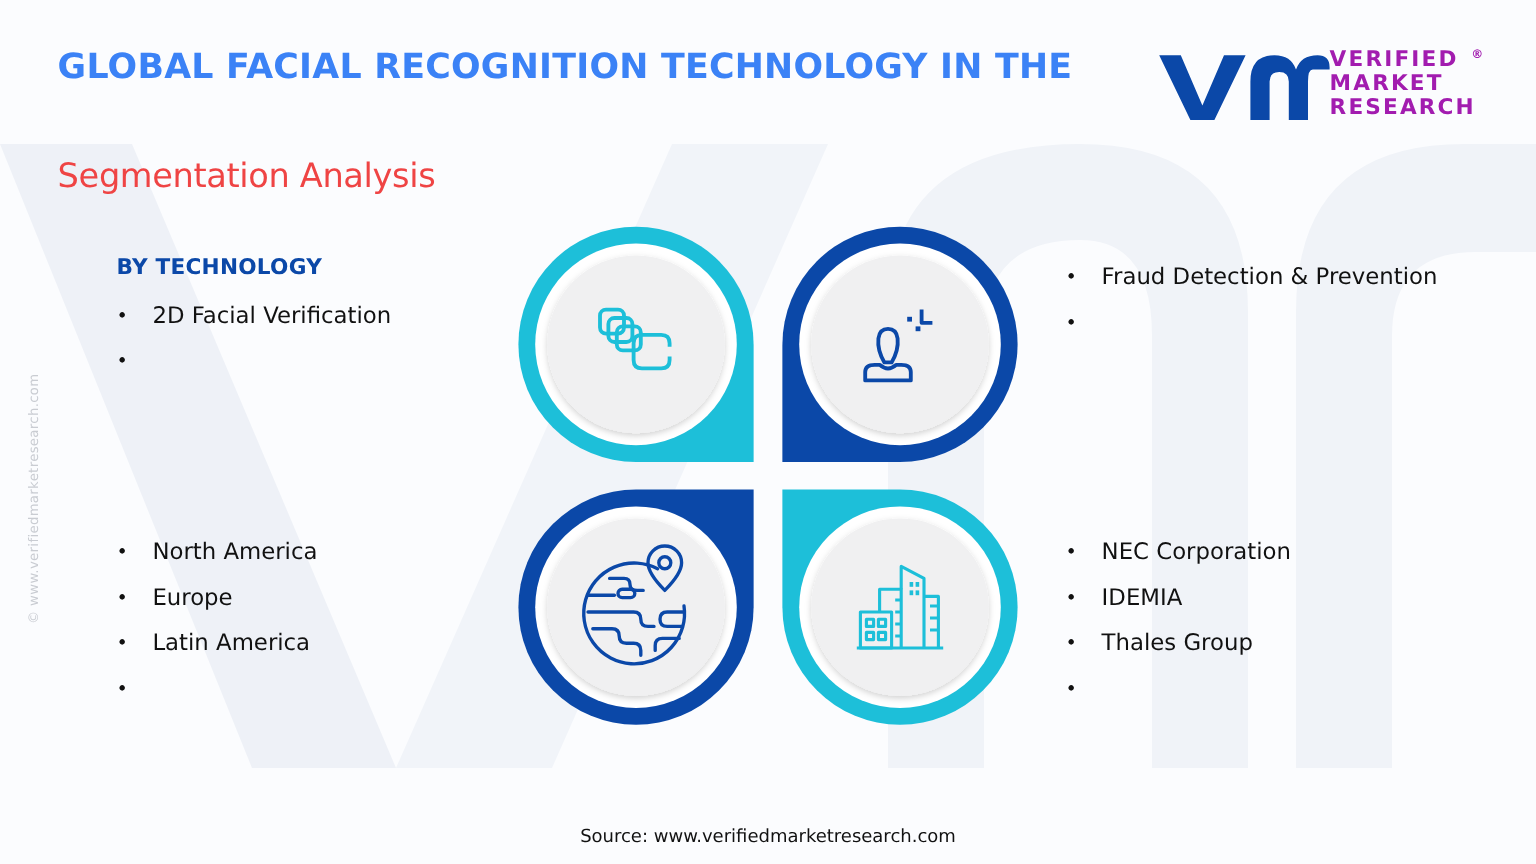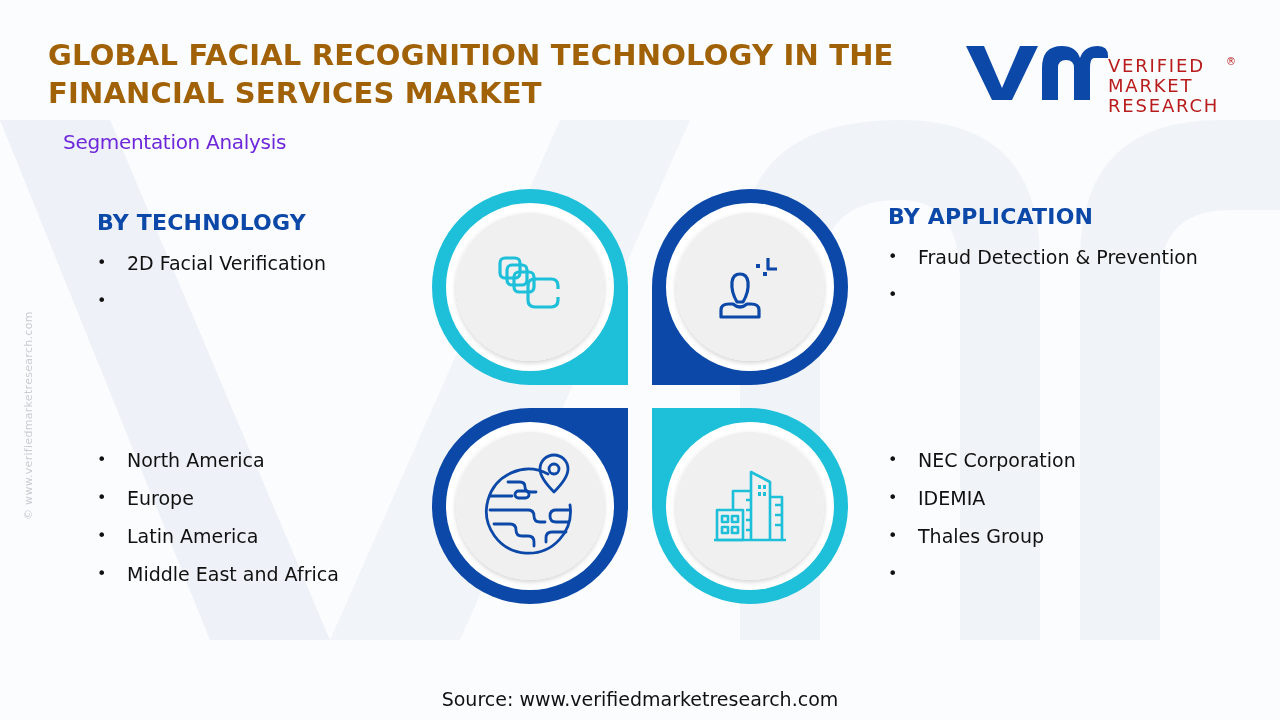--- a/index.html
+++ b/index.html
@@ -1,49 +1,48 @@
 <!DOCTYPE html>
 <html><head>
 <meta charset="utf-8">
 <style>
   html, body { margin:0; padding:0; }
   body { width:1280px; height:720px; position:relative; overflow:hidden; background:#fbfcfe; font-family:"DejaVu Sans", "Liberation Sans", sans-serif; }
   .bg-watermark { position:absolute; left:0; top:0; width:1280px; height:720px; z-index:0; }
-  .title { position:absolute; left:48px; top:36px; margin:0; font-size:29px; line-height:38px; font-weight:bold; color:#a16207; letter-spacing:0.2px; z-index:2; width:900px; }
-  .subtitle { position:absolute; left:48px; top:130px; font-size:20px; color:#6d28d9; z-index:2; letter-spacing:-0.3px;margin-left:15px; }
+  .title { position:absolute; left:48px; top:36px; margin:0; font-size:29px; line-height:38px; font-weight:bold; color:#3b82f6; letter-spacing:0.2px; z-index:2; width:900px; }
+  .subtitle { position:absolute; left:48px; top:130px; font-size:28px; color:#ef4444; z-index:2; letter-spacing:-0.3px; }
   .logo { position:absolute; left:962px; top:38px; width:270px; height:66px; z-index:2; }
-  .logo-text { position:absolute; left:1108px; top:56px; font-size:18px; line-height:20px; color:#b91c1c; font-weight:normal; letter-spacing:1.8px; z-index:2; }
+  .logo-text { position:absolute; left:1108px; top:40px; font-size:18px; line-height:20px; color:#a21caf; font-weight:bold; letter-spacing:1.8px; z-index:2; }
   .logo-text .reg { position:absolute; left:118px; top:-4px; font-size:10px; letter-spacing:0; }
   .section { position:absolute; z-index:2; }
-  .section h2 { margin:0; font-size:22px; line-height:26px; font-weight:bold; color:#0b48a8; letter-spacing:0.2px; }
+  .section h2 { margin:0; font-size:18px; line-height:26px; font-weight:bold; color:#0b48a8; letter-spacing:0.2px; }
   .section ul { list-style:none; padding:0; margin:0; }
   .section li { position:relative; font-size:19px; line-height:38px; color:#111; padding-left:30px; white-space:nowrap; }
   .section li .bullet { position:absolute; left:0; top:0; font-size:16px; }
   .sec-tech { left:97px; top:210px; }
   .sec-app { left:888px; top:204px; }
   .sec-geo { left:97px; top:433px; }
   .sec-key { left:888px; top:433px; }
   .sec-tech ul, .sec-app ul, .sec-geo ul, .sec-key ul { margin-top:8px; }
   .center-graphic { position:absolute; left:420px; top:180px; width:440px; height:440px; z-index:2; }
   .side-watermark { position:absolute; left:22px; top:520px; transform:rotate(-90deg); transform-origin:0 0; font-size:11px; color:#c9ccd2; letter-spacing:0.3px; z-index:1; white-space:nowrap; }
-  .source { position:absolute; left:0; width:1280px; top:688px; text-align:center; font-size:19px; color:#111; z-index:2; }
+  .source { position:absolute; left:0; width:1280px; top:688px; text-align:center; font-size:15px; color:#111; z-index:2; }
 </style>
 </head>
 <body>
 
 <svg class="bg-watermark" viewBox="0 0 1280 720">
   <path d="M0 120 L110 120 L330 640 L210 640 Z" fill="#eef1f7"></path>
   <path d="M330 640 L560 120 L690 120 L460 640 Z" fill="#f1f4f9"></path>
   <path d="M740 640 L740 260 Q740 120 900 120 Q1040 120 1040 260 L1040 640 L960 640 L960 280 Q960 200 900 200 Q820 200 820 280 L820 640 Z" fill="#f0f3f8"></path>
   <path d="M1080 640 L1080 260 Q1080 120 1220 120 L1280 120 L1280 210 L1230 210 Q1160 210 1160 280 L1160 640 Z" fill="#f0f3f8"></path>
 </svg>
 
 <h1 class="title">
   <span>GLOBAL FACIAL RECOGNITION TECHNOLOGY IN THE</span><br>
-  <span>FINANCIAL SERVICES MARKET</span>
 </h1>
 <div class="subtitle">Segmentation Analysis</div>
 
 <svg class="logo" viewBox="0 0 270 66">
   <path d="M4 8 L22 8 L40 50 L58 8 L76 8 L50 62 L30 62 Z" fill="#0b48a8"></path>
   <path d="M80 62 L80 30 Q80 8 100 8 Q114 8 118 20 Q122 8 136 8 Q146 8 146 18 L146 20 L132 20 Q128 20 128 30 L128 62 L112 62 L112 30 Q112 22 104 22 Q96 22 96 30 L96 62 Z" fill="#0b48a8"></path>
 </svg>
 <div class="logo-text">
   <div>VERIFIED</div>
   <div>MARKET</div>
@@ -53,33 +52,32 @@
 
 <div class="section sec-tech">
   <h2>BY TECHNOLOGY</h2>
   <ul>
     <li><span class="bullet">•</span><span>2D Facial Verification</span></li>
     <li><span class="bullet">•</span></li>
   </ul>
 </div>
 
 <div class="section sec-app">
-  <h2>BY APPLICATION</h2>
   <ul>
     <li><span class="bullet">•</span><span>Fraud Detection &amp; Prevention</span></li>
     <li><span class="bullet">•</span></li>
   </ul>
 </div>
 
 <div class="section sec-geo">
   <ul>
     <li><span class="bullet">•</span><span>North America</span></li>
     <li><span class="bullet">•</span><span>Europe</span></li>
     <li><span class="bullet">•</span><span>Latin America</span></li>
-    <li><span class="bullet">•</span><span>Middle East and Africa</span></li>
+    <li><span class="bullet">•</span></li>
   </ul>
 </div>
 
 <div class="section sec-key">
   <ul>
     <li><span class="bullet">•</span><span>NEC Corporation</span></li>
     <li><span class="bullet">•</span><span>IDEMIA</span></li>
     <li><span class="bullet">•</span><span>Thales Group</span></li>
     <li><span class="bullet">•</span></li>
   </ul>

